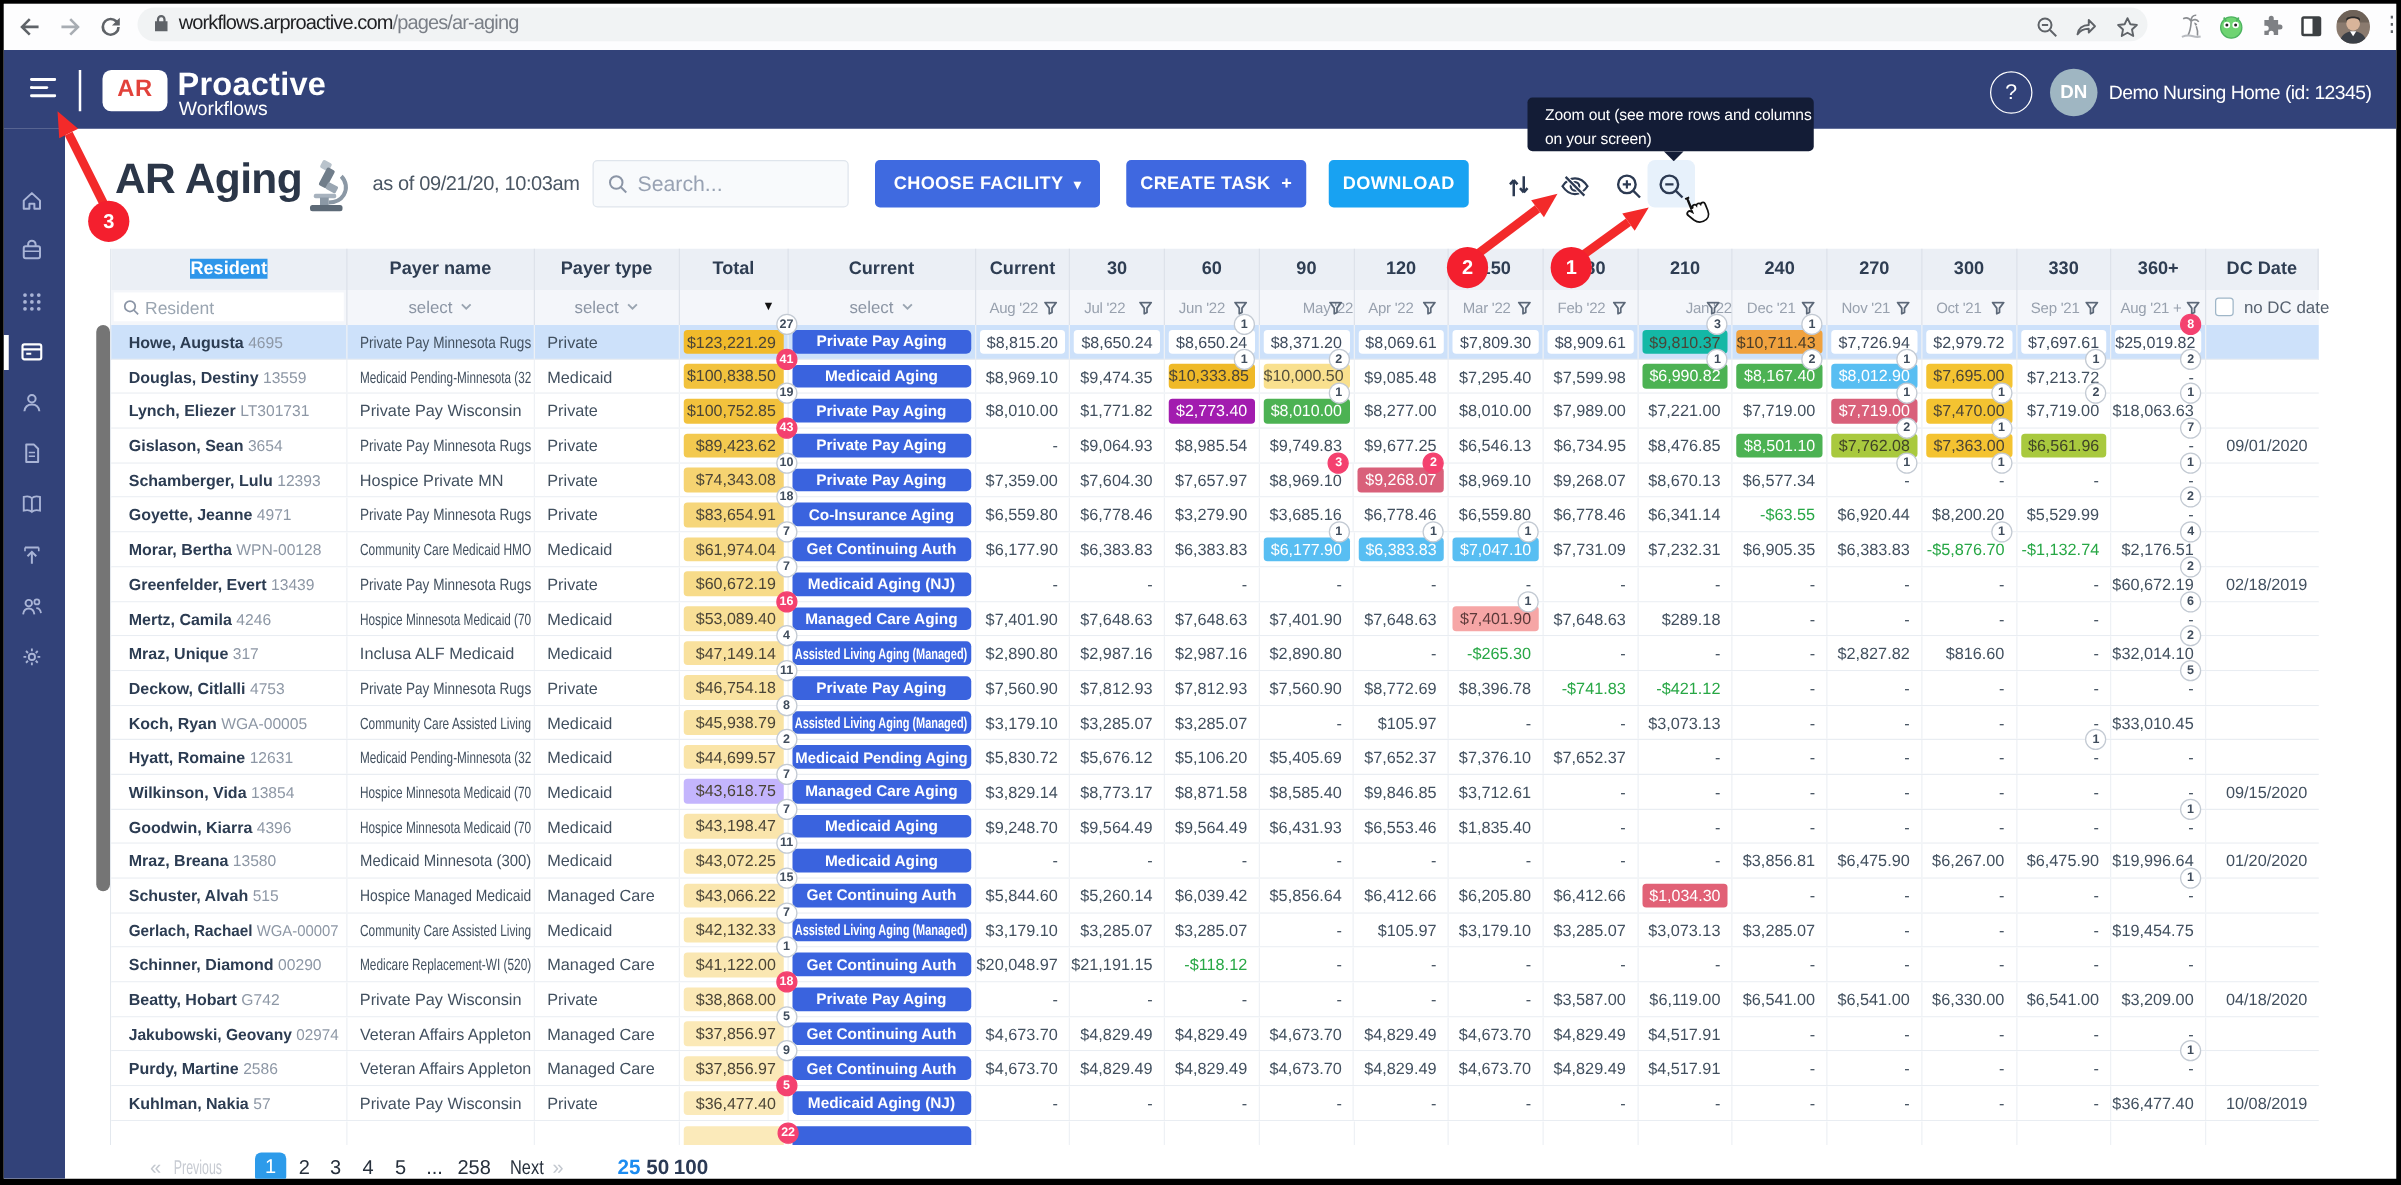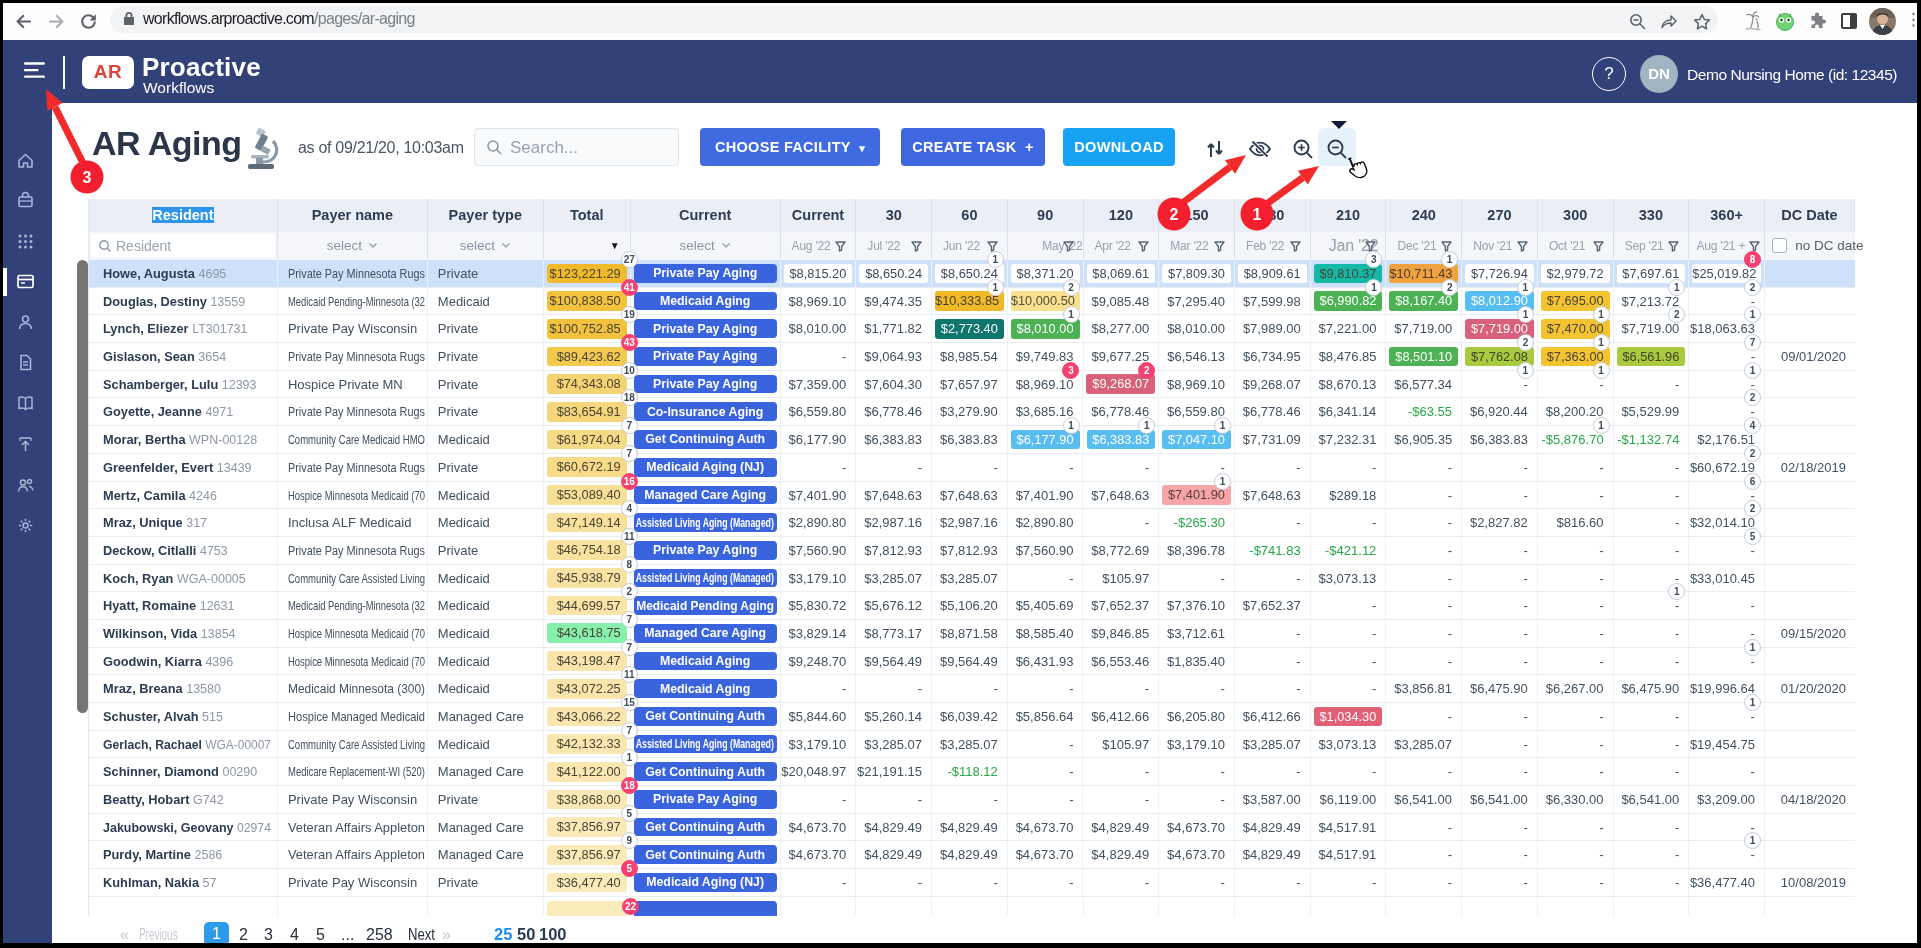--- a/index.html
+++ b/index.html
@@ -203,20 +203,24 @@
 <div class="abs" style="left:1315px;top:125px;width:38px;height:38px;background:#e7f1fb;border-radius:6px"></div>
 <svg class="abs" style="left:1322px;top:134px" width="24" height="24" viewBox="0 0 24 24">
       <circle cx="10.5" cy="10.5" r="7" fill="none" stroke="#2c3a52" stroke-width="1.9"></circle>
       <path d="M15.7 15.7l5.3 5.3" stroke="#2c3a52" stroke-width="1.9"></path>
       <path d="M7.2 10.5h6.6" stroke="#2c3a52" stroke-width="1.7"></path>
     </svg>
 <svg class="abs" style="left:1341px;top:151px" width="26" height="28" viewBox="0 0 26 28">
       <path d="M8 2.5c1.2 0 2 .8 2 2v7l1-.3c0-1 .8-1.7 1.8-1.7.9 0 1.5.5 1.7 1.2.3-.6 1-1 1.7-1 .9 0 1.6.5 1.8 1.3.3-.4.8-.7 1.5-.7 1.1 0 1.9.8 1.9 2v5.5c0 4-2.5 6.7-6.5 6.7-3.4 0-5-1.3-6.6-3.8L5.6 16c-.8-1.2-.5-2.4.4-3 .9-.6 2-.4 2.7.5l.8 1V4.5c0-1.2.8-2 2-2z" fill="#fff" stroke="#111" stroke-width="1.4" transform="rotate(-22 13 14)"></path>
     </svg>
 
+<div class="abs" style="left:1219px;top:75px;width:229px;height:43px;background:#131c36;border-radius:4px;color:#fff;font-size:12.5px;letter-spacing:-0.1px;line-height:19px;padding:4.5px 0 0 14px">
+      <div style="white-space:nowrap">Zoom out (see more rows and columns</div>
+      <div style="white-space:nowrap">on your screen)</div>
+    </div>
 <svg class="abs" style="left:1328px;top:118px" width="16" height="8" viewBox="0 0 16 8">
       <path d="M0 0h16L8 8z" fill="#131c36"></path>
     </svg>
 <div class="abs" style="left:74px;top:257px;width:11px;height:453px;background:#757575;border-radius:6px"></div>
 <div id="tbl" style="border-left:1px solid #e3e8ee">
 <div class="hdr">
 <div class="hc" style="width:189px"><span style="background:#2e96ea;color:#fff">Resident</span></div>
 <div class="hc" style="width:150px">Payer name</div>
 <div class="hc" style="width:116px">Payer type</div>
 <div class="hc" style="width:87px">Total</div>
@@ -271,21 +275,21 @@
           </svg></div>
 <div class="fc" style="width:75.77px;font-size:12px;letter-spacing:-0.2px;text-align:left;padding-left:11px;color:#98a1ae">Apr '22<svg style="position:absolute;right:9px;top:9px" width="11" height="11" viewBox="0 0 11 11">
             <path d="M1 1h9L6.6 5.5V9L4.4 10V5.5z" fill="none" stroke="#5c6878" stroke-width="1.4" stroke-linejoin="round"></path>
           </svg></div>
 <div class="fc" style="width:75.77px;font-size:12px;letter-spacing:-0.2px;text-align:left;padding-left:11px;color:#98a1ae">Mar '22<svg style="position:absolute;right:9px;top:9px" width="11" height="11" viewBox="0 0 11 11">
             <path d="M1 1h9L6.6 5.5V9L4.4 10V5.5z" fill="none" stroke="#5c6878" stroke-width="1.4" stroke-linejoin="round"></path>
           </svg></div>
 <div class="fc" style="width:75.77px;font-size:12px;letter-spacing:-0.2px;text-align:left;padding-left:11px;color:#98a1ae">Feb '22<svg style="position:absolute;right:9px;top:9px" width="11" height="11" viewBox="0 0 11 11">
             <path d="M1 1h9L6.6 5.5V9L4.4 10V5.5z" fill="none" stroke="#5c6878" stroke-width="1.4" stroke-linejoin="round"></path>
           </svg></div>
-<div class="fc" style="width:75.77px;font-size:16px;letter-spacing:-0.2px;text-align:center;padding-left:11px;color:#98a1ae">Jan '22<svg style="position:absolute;right:9px;top:9px" width="11" height="11" viewBox="0 0 11 11">
+<div class="fc" style="width:75.77px;font-size:12px;letter-spacing:-0.2px;text-align:right;padding-left:11px;color:#98a1ae">Jan '22<svg style="position:absolute;right:9px;top:9px" width="11" height="11" viewBox="0 0 11 11">
             <path d="M1 1h9L6.6 5.5V9L4.4 10V5.5z" fill="none" stroke="#5c6878" stroke-width="1.4" stroke-linejoin="round"></path>
           </svg></div>
 <div class="fc" style="width:75.77px;font-size:12px;letter-spacing:-0.2px;text-align:left;padding-left:11px;color:#98a1ae">Dec '21<svg style="position:absolute;right:9px;top:9px" width="11" height="11" viewBox="0 0 11 11">
             <path d="M1 1h9L6.6 5.5V9L4.4 10V5.5z" fill="none" stroke="#5c6878" stroke-width="1.4" stroke-linejoin="round"></path>
           </svg></div>
 <div class="fc" style="width:75.77px;font-size:12px;letter-spacing:-0.2px;text-align:left;padding-left:11px;color:#98a1ae">Nov '21<svg style="position:absolute;right:9px;top:9px" width="11" height="11" viewBox="0 0 11 11">
             <path d="M1 1h9L6.6 5.5V9L4.4 10V5.5z" fill="none" stroke="#5c6878" stroke-width="1.4" stroke-linejoin="round"></path>
           </svg></div>
 <div class="fc" style="width:75.77px;font-size:12px;letter-spacing:-0.2px;text-align:left;padding-left:11px;color:#98a1ae">Oct '21<svg style="position:absolute;right:9px;top:9px" width="11" height="11" viewBox="0 0 11 11">
             <path d="M1 1h9L6.6 5.5V9L4.4 10V5.5z" fill="none" stroke="#5c6878" stroke-width="1.4" stroke-linejoin="round"></path>
@@ -407,21 +411,21 @@
 <div class="cell" style="width:87px">
           <span class="b" style="background:#f2c23d;color:#4a4436">$100,752.85</span>
           <span class="cnt" style="right:-8px;top:-9px">19</span>
         </div>
 <div class="cell" style="width:150px">
           <span class="wf">Private Pay Aging</span>
         </div>
 <div class="cell num" style="width:75.77px">$8,010.00</div>
 <div class="cell num" style="width:75.77px">$1,771.82</div>
 <div class="cell" style="width:75.77px">
-          <span class="b" style="background:#0f766e;color:#ffffff">$2,773.40</span>
+          <span class="b" style="background:#a21caf;color:#ffffff">$2,773.40</span>
         </div>
 <div class="cell" style="width:75.77px">
           <span class="b" style="background:#4cb253;color:#ffffff">$8,010.00</span>
           <span class="cnt" style="right:3px;top:-9px">1</span>
         </div>
 <div class="cell num" style="width:75.77px">$8,277.00</div>
 <div class="cell num" style="width:75.77px">$8,010.00</div>
 <div class="cell num" style="width:75.77px">$7,989.00</div>
 <div class="cell num" style="width:75.77px">$7,221.00</div>
 <div class="cell num" style="width:75.77px">$7,719.00</div>
@@ -726,21 +730,21 @@
 <div class="cell num" style="width:75.77px">-</div>
 <div class="cell num" style="width:75.77px">-<span class="cnt" style="right:3px;top:-9px">1</span></div>
 <div class="cell num" style="width:75.77px">-</div>
 <div class="cell num" style="width:90.0px;border-right:none;color:#42505f"></div>
 </div>
 <div class="row">
 <div class="cell res" style="width:189px">Wilkinson, Vida <span class="id">13854</span></div>
 <div class="cell txt" style="width:150px"><span style="display:inline-block;white-space:nowrap;transform:scaleX(0.726);transform-origin:0 50%">Hospice Minnesota Medicaid (70</span></div>
 <div class="cell txt" style="width:116px">Medicaid</div>
 <div class="cell" style="width:87px">
-          <span class="b" style="background:#86efac;color:#4a4436">$43,618.75</span>
+          <span class="b" style="background:#c4b5fd;color:#4a4436">$43,618.75</span>
           <span class="cnt" style="right:-8px;top:-9px">7</span>
         </div>
 <div class="cell" style="width:150px">
           <span class="wf">Managed Care Aging</span>
         </div>
 <div class="cell num" style="width:75.77px">$3,829.14</div>
 <div class="cell num" style="width:75.77px">$8,773.17</div>
 <div class="cell num" style="width:75.77px">$8,871.58</div>
 <div class="cell num" style="width:75.77px">$8,585.40</div>
 <div class="cell num" style="width:75.77px">$9,846.85</div>

